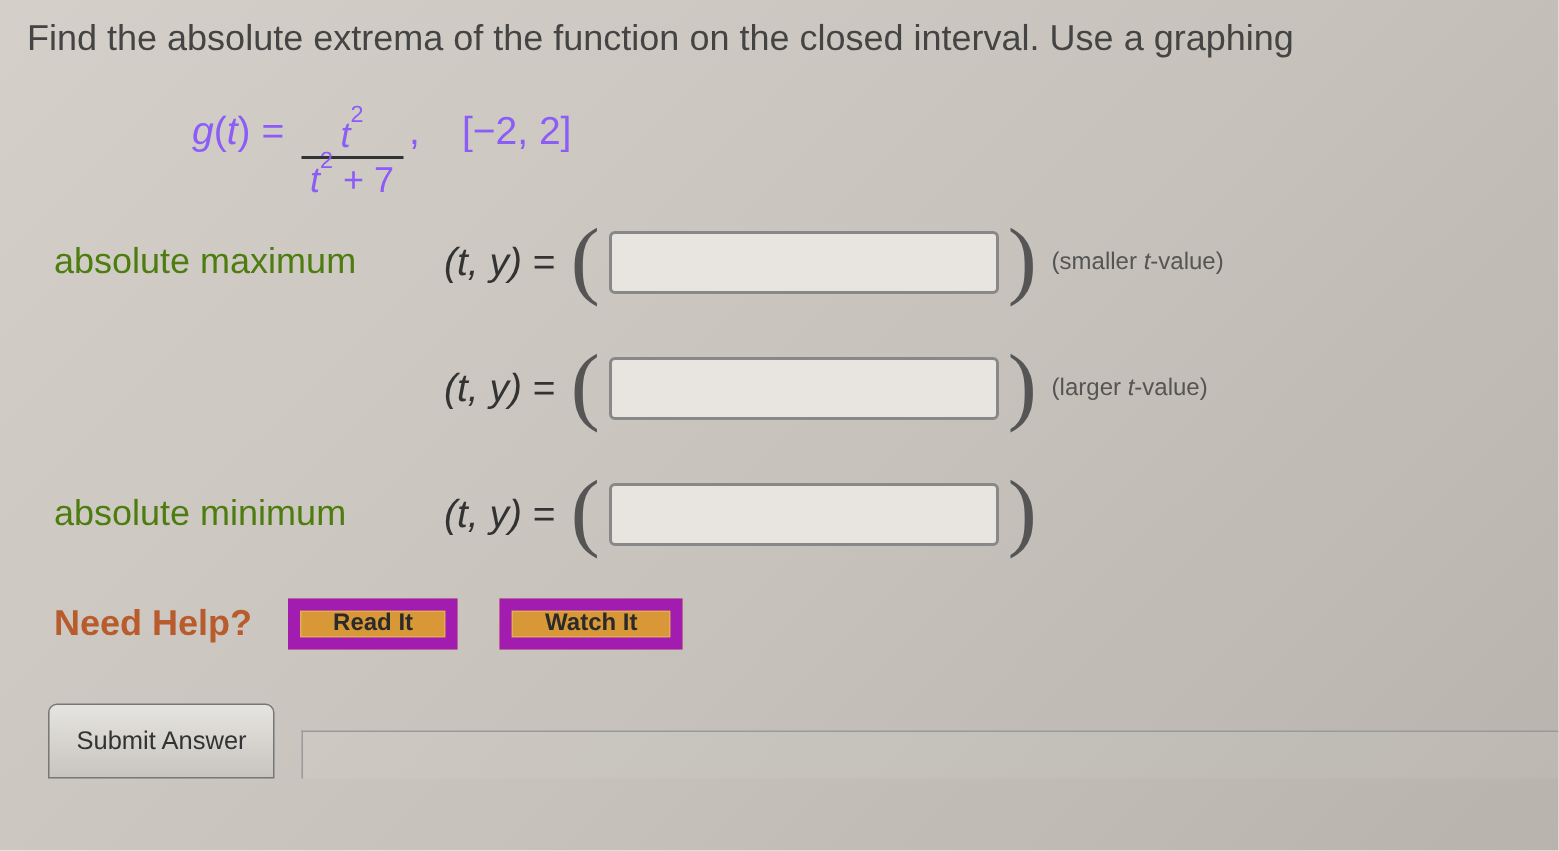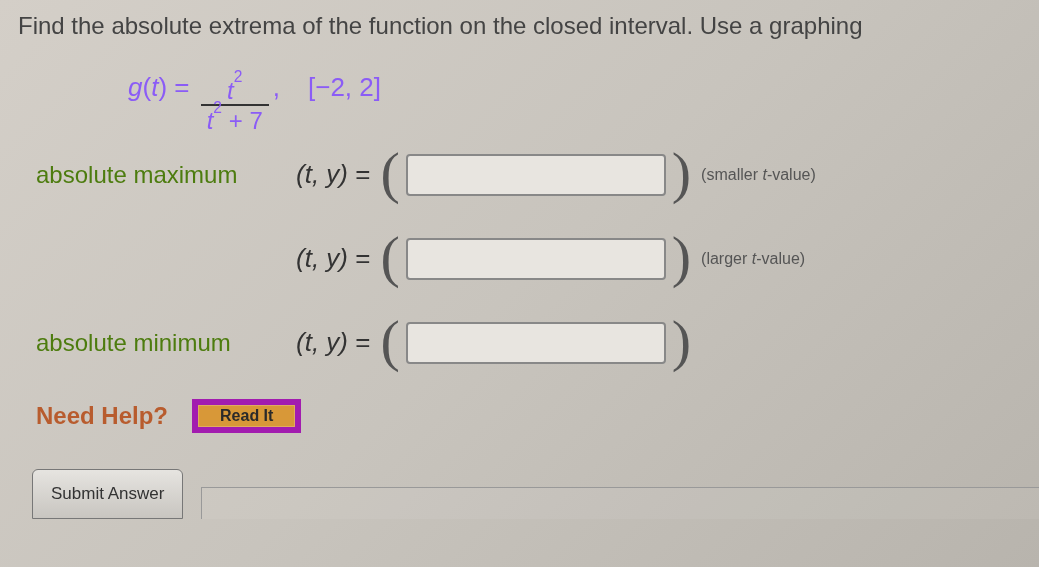--- a/index.html
+++ b/index.html
@@ -114,21 +114,21 @@
     margin-right: 24px;
   }
   .help-btn {
     display: inline-flex;
     align-items: center;
     justify-content: center;
     height: 34px;
     padding: 0 22px;
     margin-right: 28px;
     background: #d89838;
-    border: 6px solid #a21caf;
+    border: 8px solid #a21caf;
     font-size: 16px;
     font-weight: bold;
     color: #2a2a2a;
     cursor: pointer;
     box-shadow: inset 0 0 0 1px rgba(255,255,255,0.2);
   }
   .submit-row {
     margin-top: 36px;
     margin-left: 14px;
     display:flex;
@@ -218,20 +218,21 @@
       <span class="paren">(</span>
       <input class="answer-input" type="text" value="" style="">
       <span class="paren">)</span>
     </div>
 
   </div>
 
   <div class="help-row">
     <span class="need-help">Need Help?</span>
     <span class="help-btn">Read It</span>
+    <span class="help-btn">Watch It</span>
   </div>
 
   <div class="submit-row">
     <span class="submit-btn">Submit Answer</span>
     <div class="submit-box"></div>
   </div>
 
 </div>
 
 </body></html>

